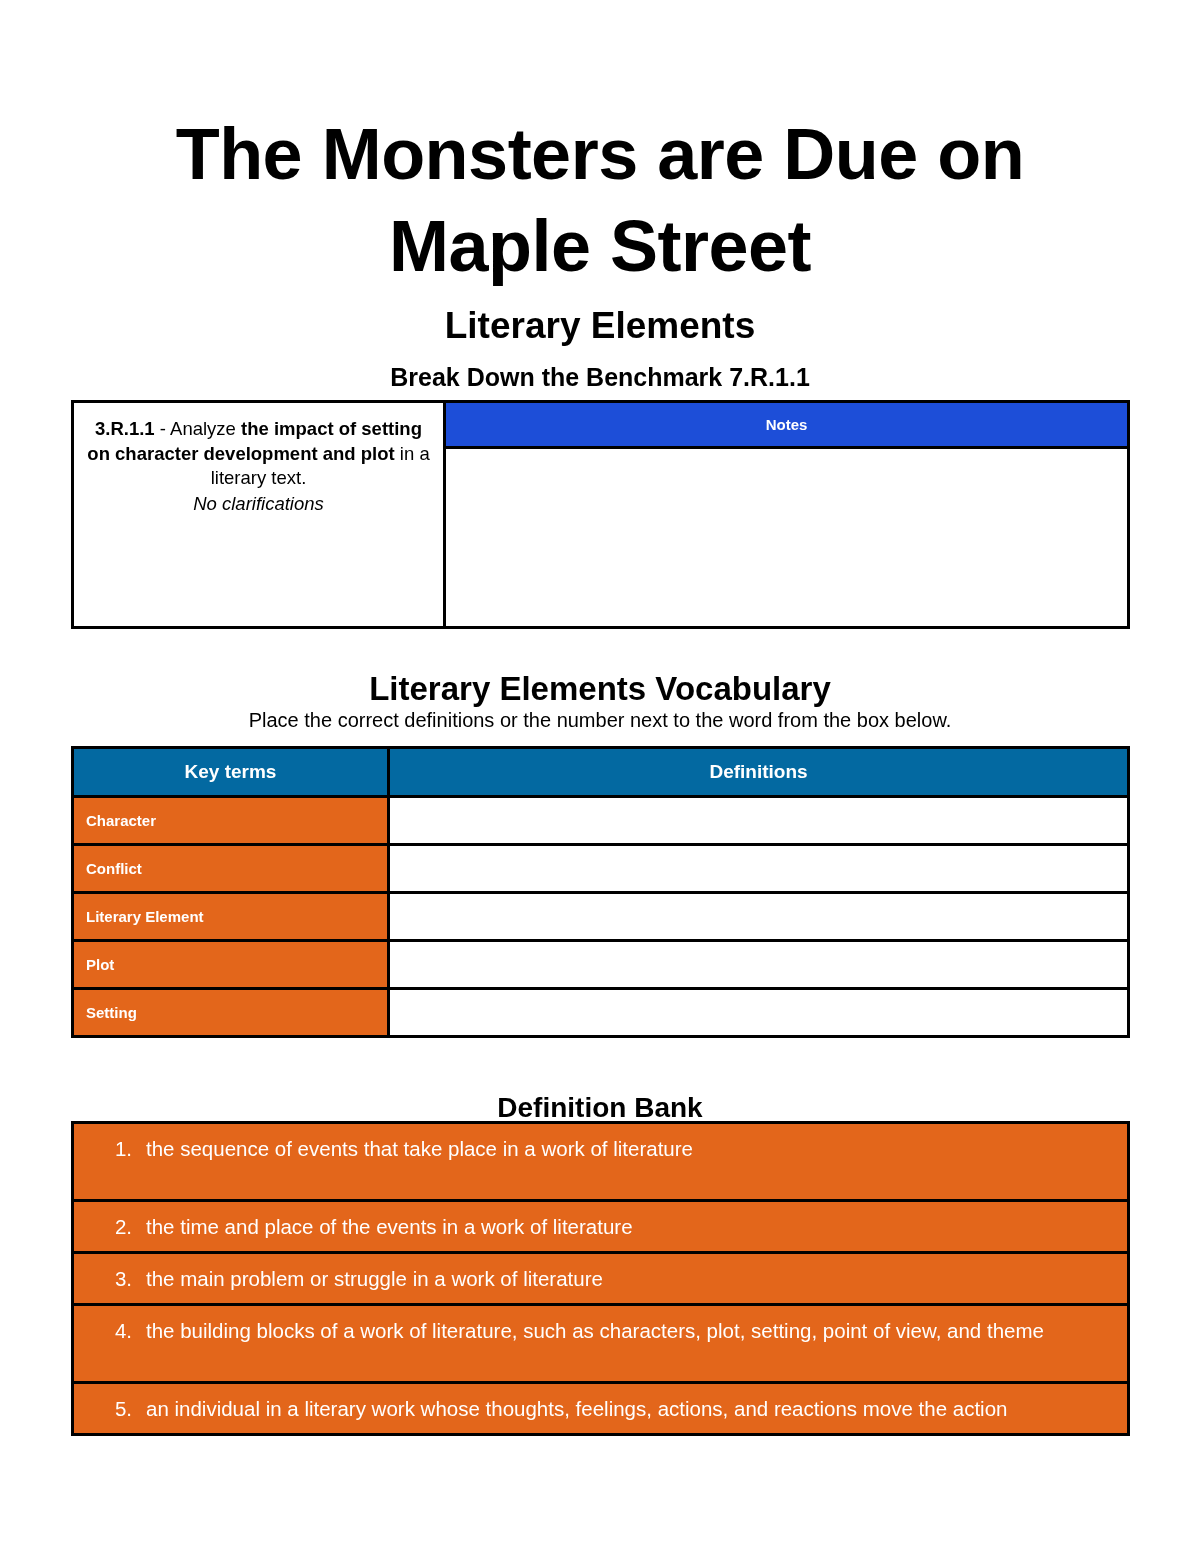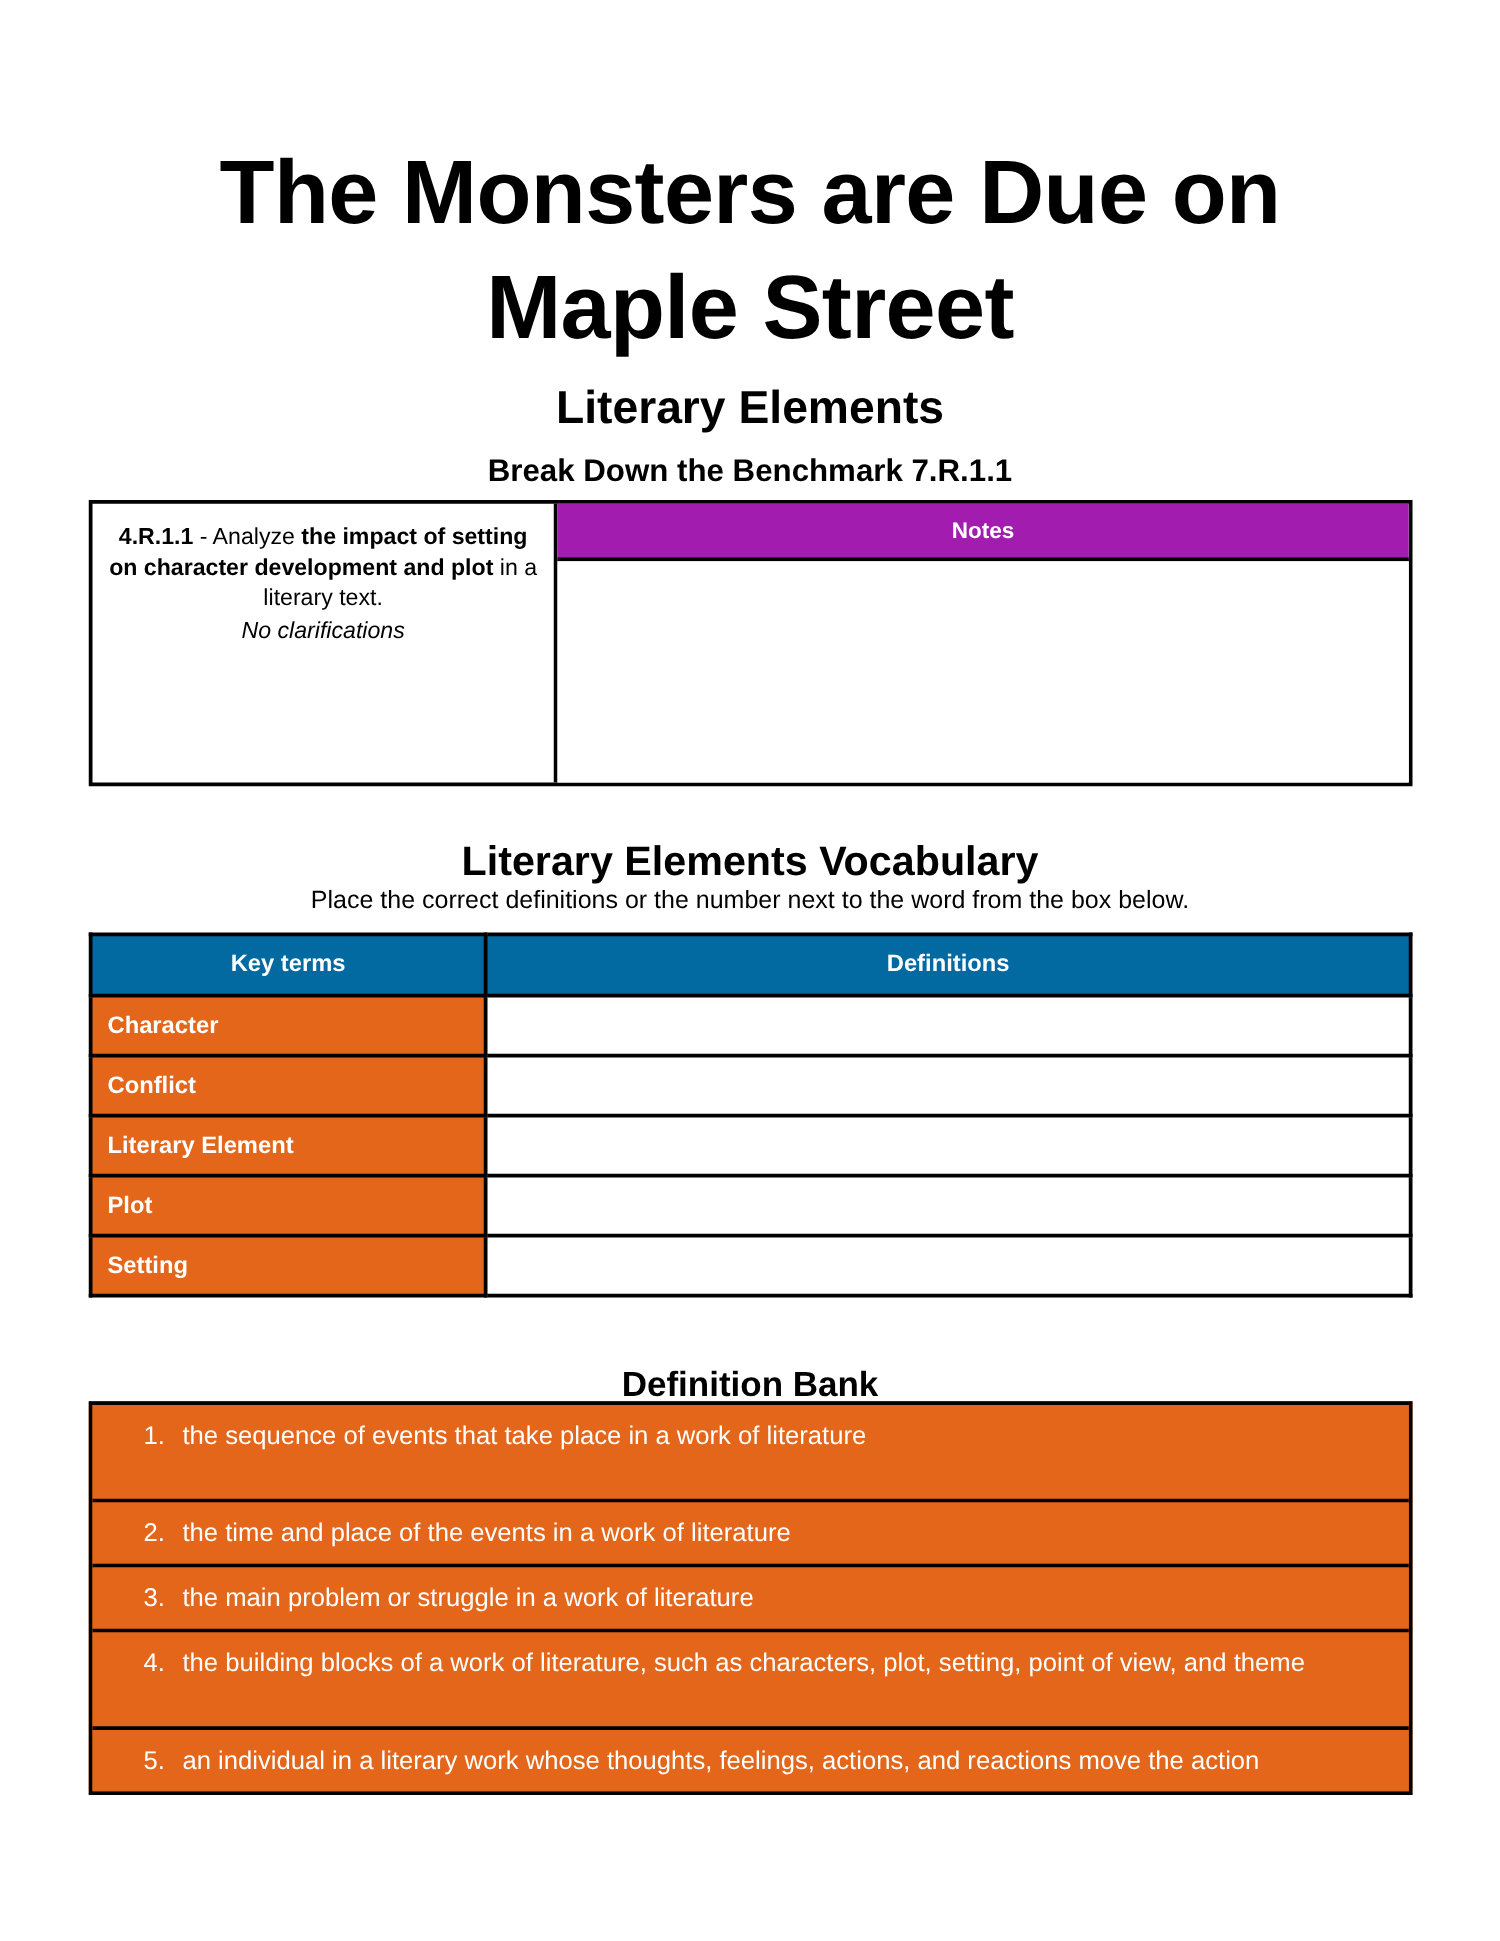--- a/index.html
+++ b/index.html
@@ -80,24 +80,24 @@
     font-style: italic;
     margin-top: 1px;
   }
   .bench-right {
     flex: 1;
     display: flex;
     flex-direction: column;
   }
   .notes-header {
     height: 46px;
-    background: #a21caf;
+    background: #1d4ed8;
     color: #ffffff;
     font-weight: 700;
-    font-size: 18px;
+    font-size: 15px;
     display: flex;
     align-items: center;
     justify-content: center;
     border-bottom: 3px solid #000;
     box-sizing: border-box;
   }
   .notes-body {
     flex: 1;
     background: #ffffff;
   }
@@ -141,21 +141,21 @@
     font-size: 19px;
     font-weight: 700;
     height: 46px;
     text-align: center;
   }
   .vocab-table .col-term { width: 316px; }
   .vocab-table td.term-cell {
     background: #E3661B;
     color: #ffffff;
     font-weight: 700;
-    font-size: 19px;
+    font-size: 15px;
     height: 45px;
     padding-left: 12px;
     vertical-align: middle;
   }
   .vocab-table td.def-cell {
     background: #ffffff;
     height: 45px;
   }
 
   
@@ -202,21 +202,21 @@
 <body>
 
 <div class="page">
 
   <div class="title-main">The Monsters are Due on Maple Street</div>
   <div class="title-sub">Literary Elements</div>
   <div class="title-bench">Break Down the Benchmark 7.R.1.1</div>
 
   <div class="bench-table">
     <div class="bench-left">
-      <span class="b">4.R.1.1</span><span> - Analyze </span><span class="b">the impact of setting on character development and plot</span><span> in a literary text.</span>
+      <span class="b">3.R.1.1</span><span> - Analyze </span><span class="b">the impact of setting on character development and plot</span><span> in a literary text.</span>
       <span class="clar">No clarifications</span>
     </div>
     <div class="bench-right">
       <div class="notes-header">Notes</div>
       <div class="notes-body"></div>
     </div>
   </div>
 
   <div class="vocab-title">Literary Elements Vocabulary</div>
   <div class="vocab-sub">Place the correct definitions or the number next to the word from the box below.</div>

